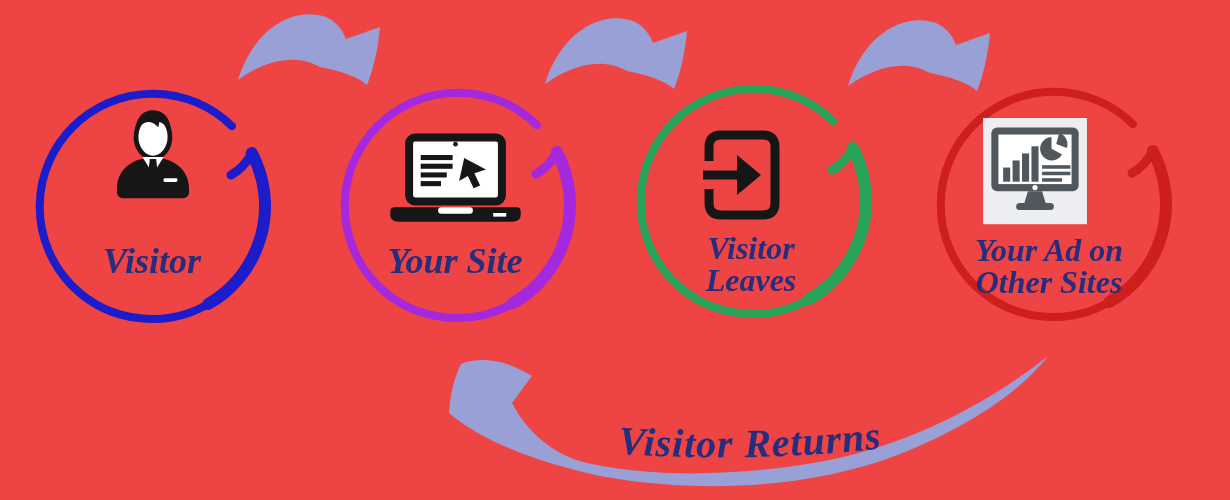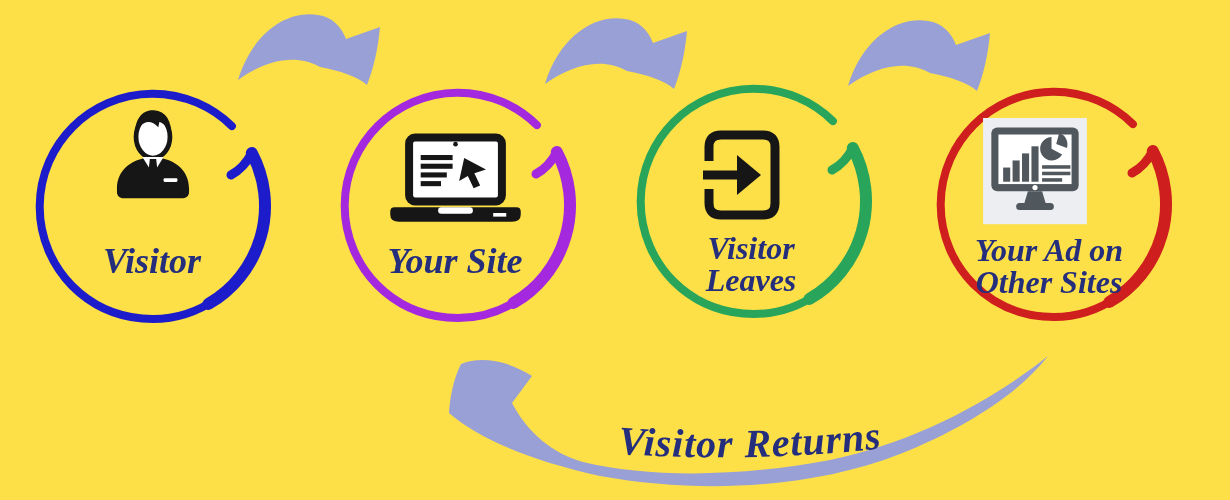--- a/index.html
+++ b/index.html
@@ -1,16 +1,16 @@
 <!DOCTYPE html>
 <html><head>
 <meta charset="utf-8">
 <style>
   html,body{margin:0;padding:0;background:#ffffff;}
-  .stage{position:relative;width:1230px;height:500px;background:#fde047;overflow:hidden;
+  .stage{position:relative;width:1230px;height:500px;background:#ef4444;overflow:hidden;
          font-family:"Liberation Serif","DejaVu Serif",serif;}
   svg{display:block;}
   .step-label{font:italic 700 36px "Liberation Serif","DejaVu Serif",serif;}
   .step-label2{font:italic 700 32px "Liberation Serif","DejaVu Serif",serif;}
   .return-label{font:italic 600 40px "Liberation Serif","DejaVu Serif",serif;letter-spacing:1px;}
 </style>
 </head>
 <body>
 
 <div class="stage">

